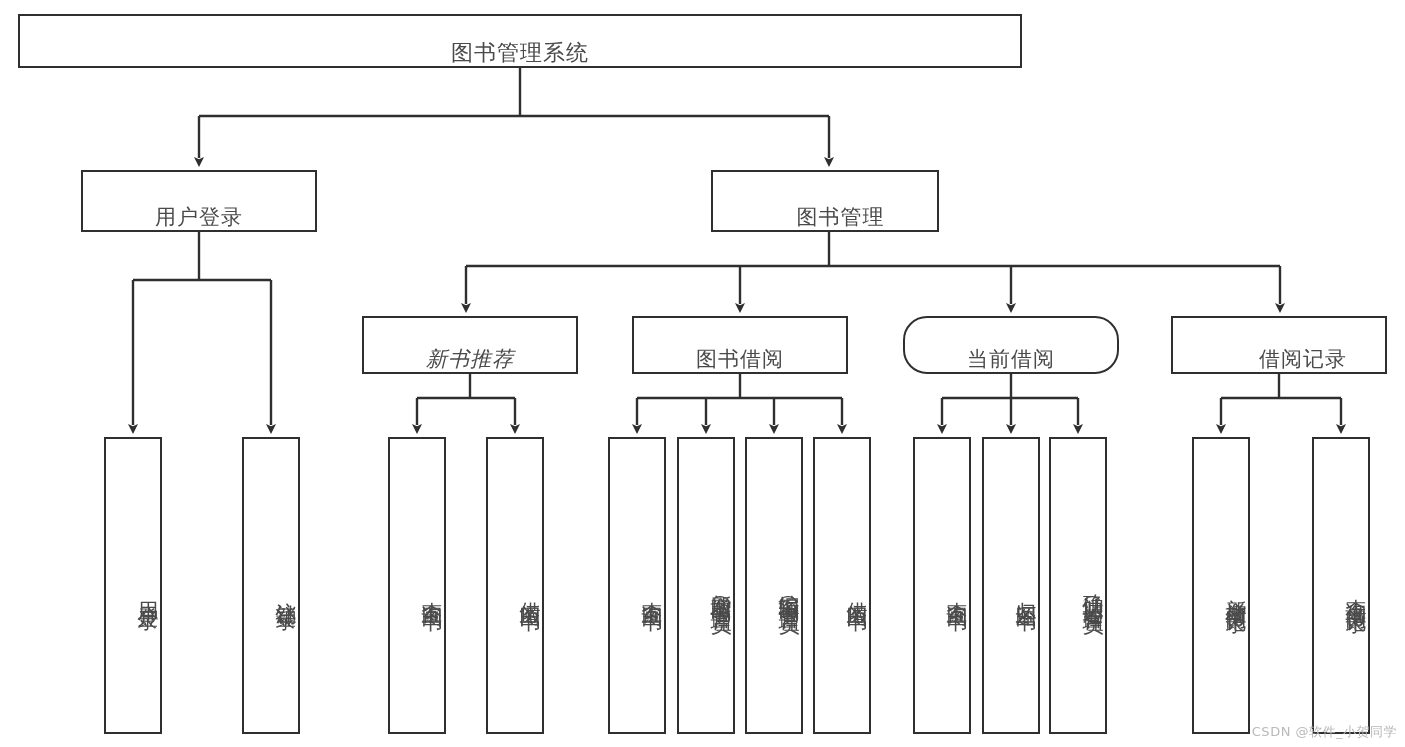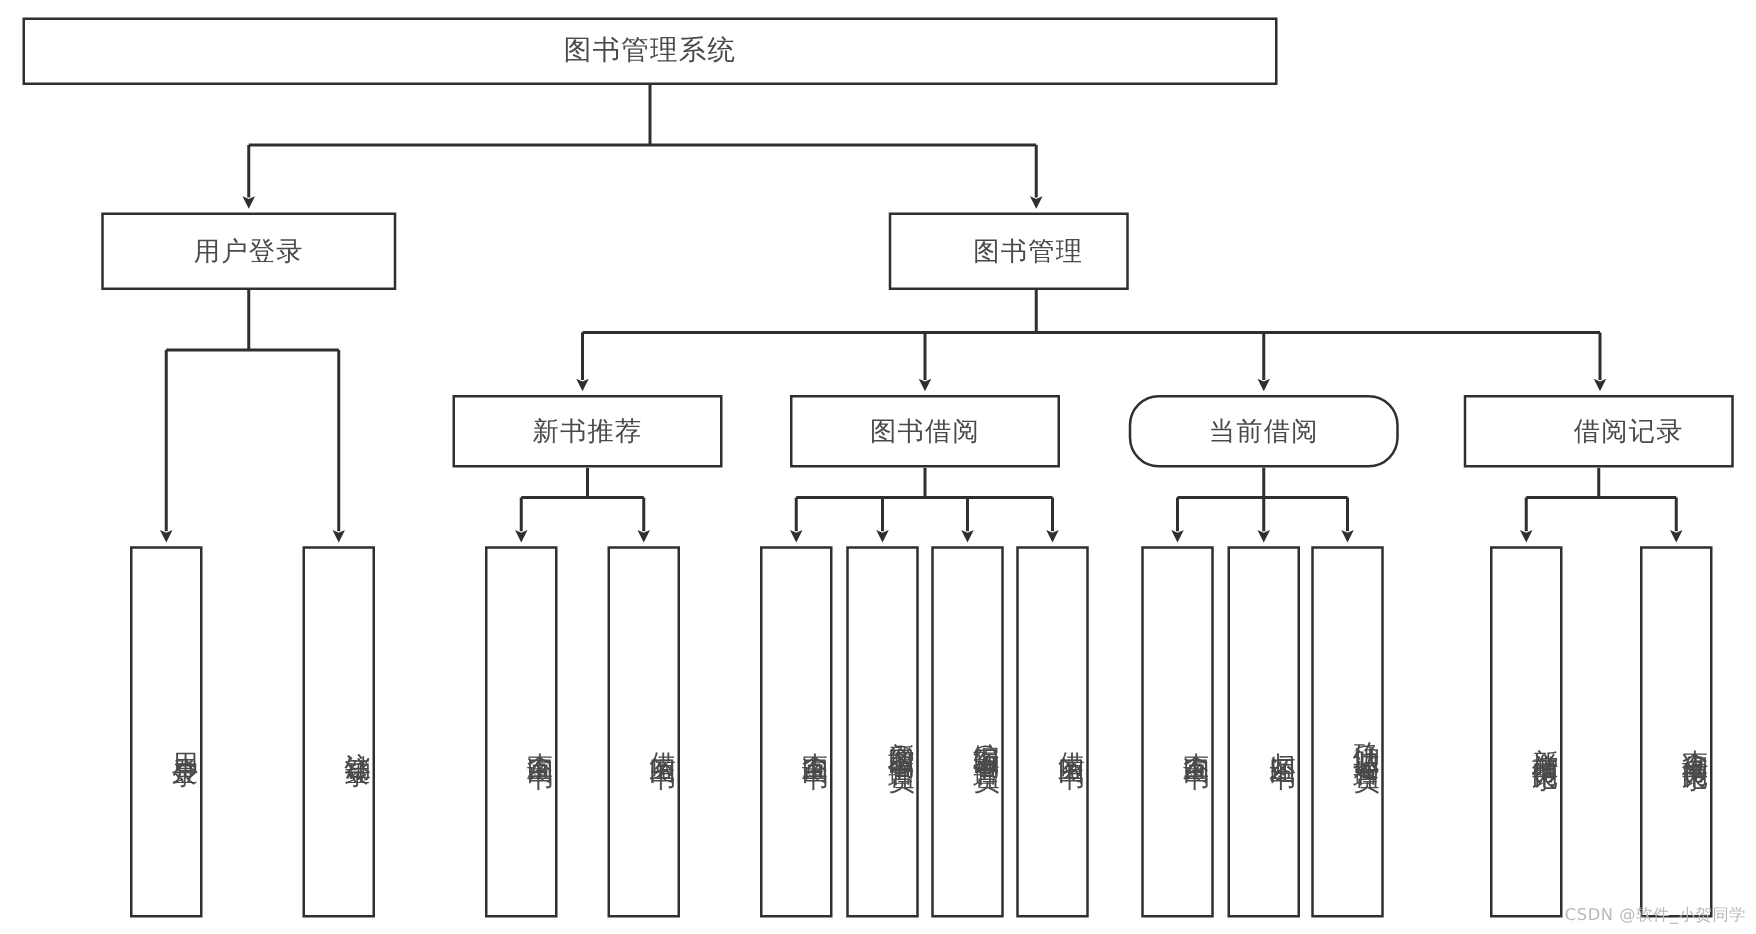--- a/index.html
+++ b/index.html
@@ -14,21 +14,21 @@
     position:absolute;left:0;top:0;
     width:1405px;height:747px;
     pointer-events:none;
   }
   .node{
     position:absolute;
     box-sizing:border-box;
     background:#ffffff;
     border:2px solid #2f2f2f;
     display:flex;
-    align-items:center;
+    align-items:flex-end;
     justify-content:center;
     color:#4a4a4a;
     font-size:21px;
     line-height:1.18;
     letter-spacing:1px;
     text-align:center;
     z-index:2;
   }
   .node.root{font-size:22px;}
   .node.leaf{
@@ -107,25 +107,25 @@
     </g>
   </svg>
 
   <div class="node root" style="left:18px;top:14px;width:1004px;height:54px;">
     <span class="label">图书管理系统</span>
   </div>
 
   <div class="node" style="left:81px;top:170px;width:236px;height:62px;">
     <span class="label">用户登录</span>
   </div>
-  <div class="node" style="left:711px;top:170px;width:192px;height:62px;padding-left:31px;">
+  <div class="node" style="left:711px;top:170px;width:228px;height:62px;padding-left:31px;">
     <span class="label">图书管理</span>
   </div>
 
-  <div class="node" style="left:362px;top:316px;width:216px;height:58px;">
+  <div class="node" style="left:362px;top:316px;width:216px;height:58px;font-style:italic;">
     <span class="label">新书推荐</span>
   </div>
   <div class="node" style="left:632px;top:316px;width:216px;height:58px;">
     <span class="label">图书借阅</span>
   </div>
   <div class="node" style="left:903px;top:316px;width:216px;height:58px;border-radius:24px;">
     <span class="label">当前借阅</span>
   </div>
   <div class="node" style="left:1171px;top:316px;width:216px;height:58px;padding-left:48px;">
     <span class="label">借阅记录</span>

